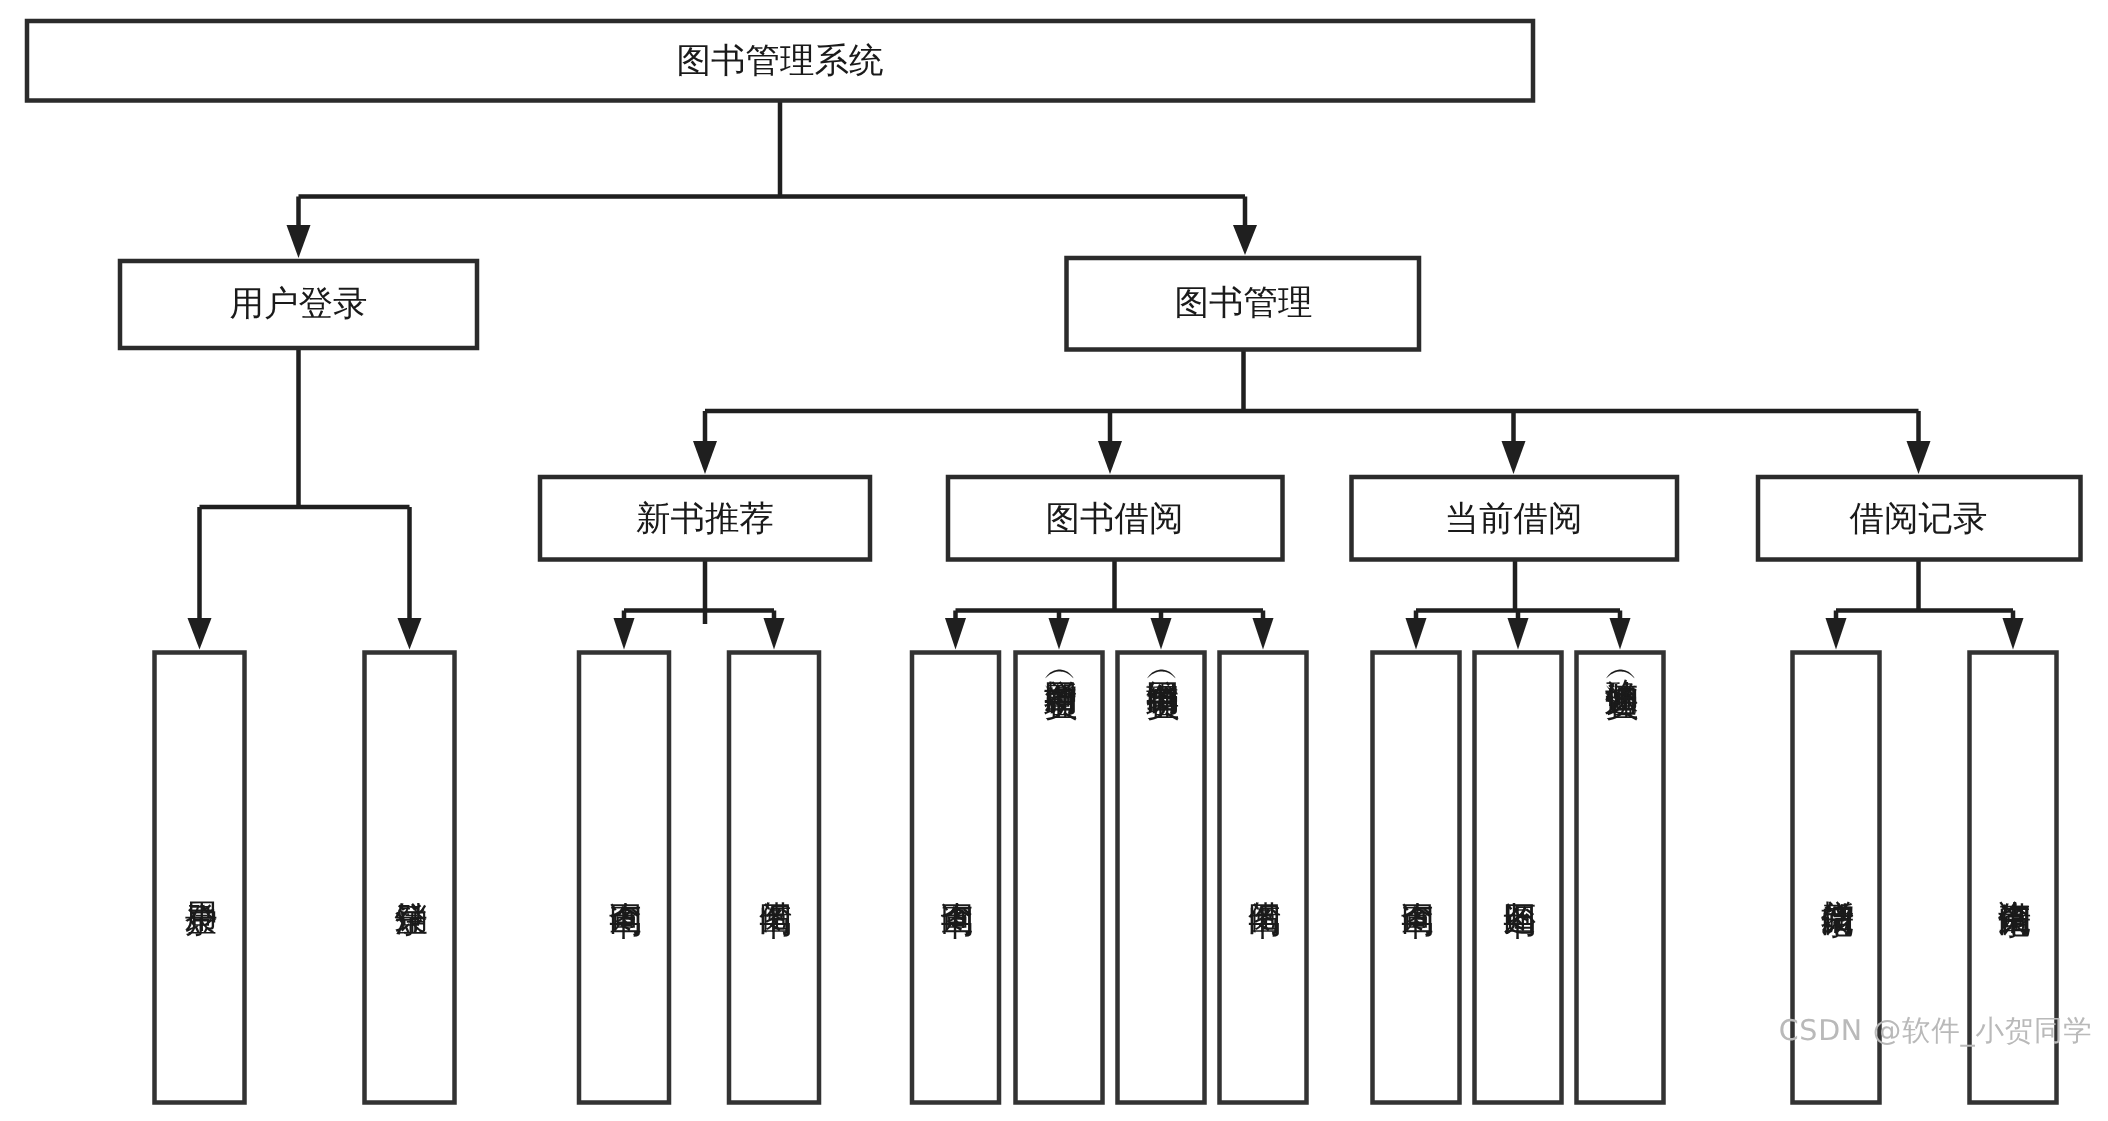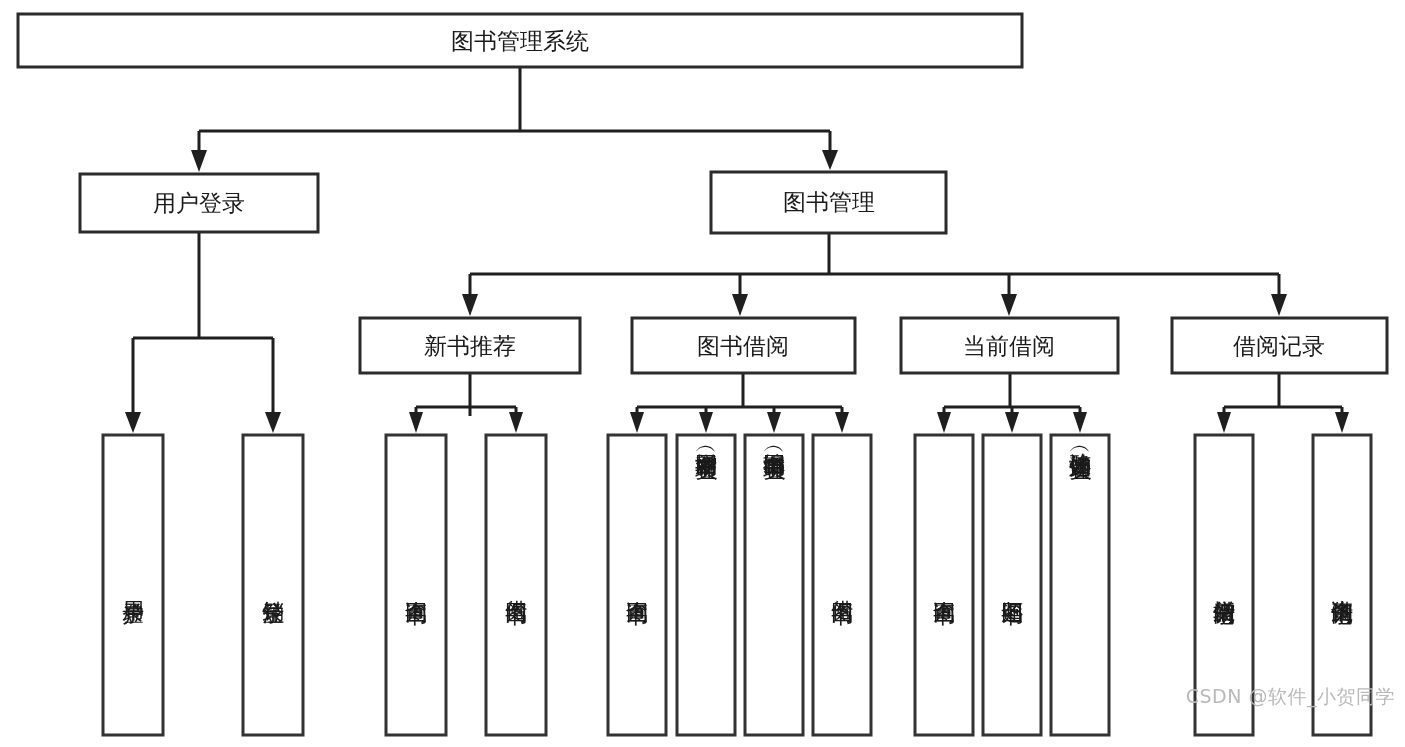--- a/index.html
+++ b/index.html
@@ -73,21 +73,21 @@
     writing-mode: vertical-rl;
     text-orientation: upright;
     white-space: nowrap;
     letter-spacing: 1px;
     text-align: center;
     pointer-events: none;
   }
   .watermark {
     position: absolute;
     right: 10px;
-    bottom: 12px;
+    bottom: 22px;
     font-family: "DejaVu Sans", "Liberation Sans", sans-serif;
     font-size: 19px;
     color: #b9b9b9;
     white-space: nowrap;
     letter-spacing: 0.5px;
   }
 </style>
 </head>
 <body>
 

